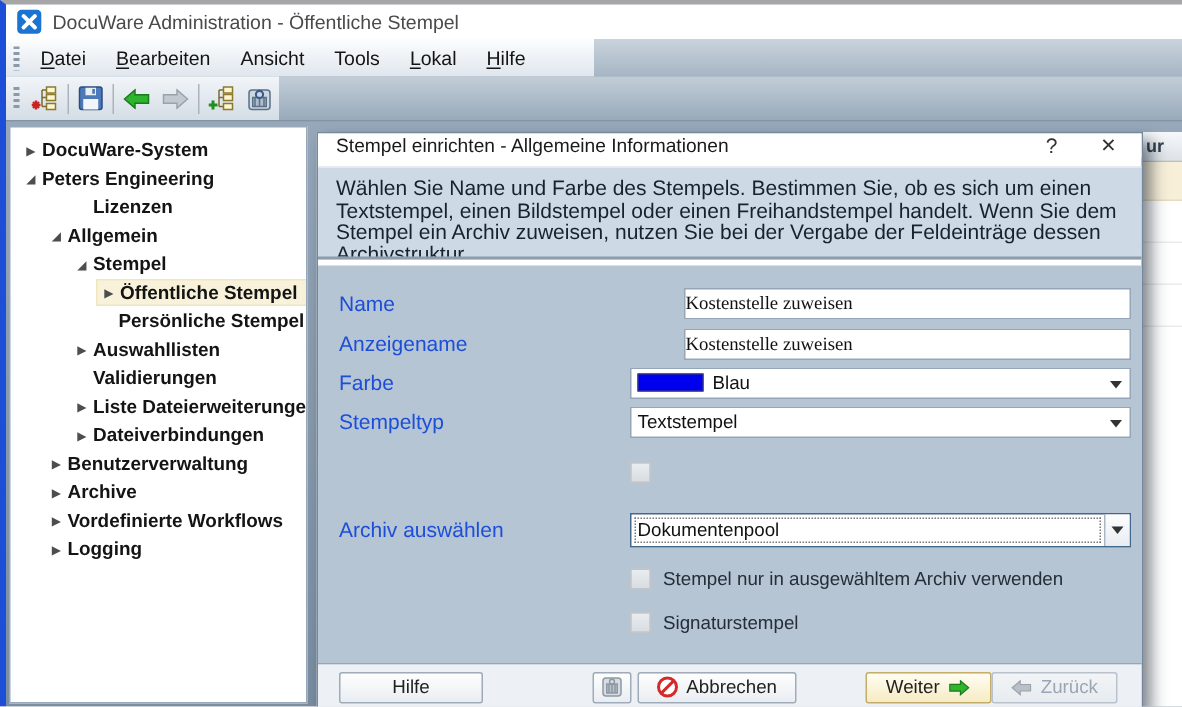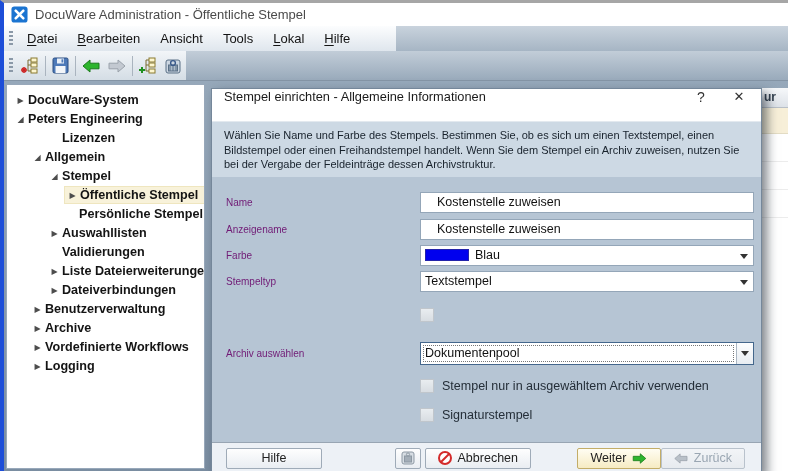--- a/index.html
+++ b/index.html
@@ -43,26 +43,26 @@
   .bg-th { height:20px; background:linear-gradient(#f6f8fa,#dde2e8); border-bottom:1px solid #b8bfc7; font-weight:bold; font-size:12px; color:#33404e; padding:2px 0 0 3px; }
   .bg-row-cream { height:26px; background:#f7efd8; border-bottom:1px solid #e3dcc4; }
   .bg-row { height:28px; background:#fff; border-bottom:1px solid #ececec; }
 
   
   .dialog { position:absolute; left:207px; top:7px; width:551px; height:386px; background:#fff; border:1px solid #75879a; box-shadow:5px 5px 10px rgba(20,30,40,.55); }
   .dlg-tb { position:absolute; left:0; top:0; width:100%; height:16px; background:#fff; display:flex; align-items:flex-start; padding:0 10px 0 12px; }
   .dlg-title { font-size:12.8px; color:#1a1a1a; flex:1 1 auto; white-space:nowrap; }
   .dlg-help,.dlg-close { flex:0 0 auto; width:24px; text-align:center; color:#333; font-size:14px; cursor:default; }
   .dlg-close { margin-left:14px; font-size:13px; }
-  .dlg-desc { position:absolute; left:0; top:32px; width:100%; height:62px; background:#cdd9e4; border-top:1px solid #e3e9ef; border-bottom:2px solid #8d9dae; padding:6px 12px 0 12px; font-size:11px; line-height:14.5px; color:#18222c; overflow:hidden; }
+  .dlg-desc { position:absolute; left:0; top:22px; width:100%; height:62px; background:#cdd9e4; border-top:1px solid #e3e9ef; border-bottom:2px solid #8d9dae; padding:6px 12px 0 12px; font-size:14px; line-height:14.5px; color:#18222c; overflow:hidden; }
   .dlg-body { position:absolute; left:0; top:88px; width:100%; bottom:30px; background:#b6c5d4; border-bottom:1px solid #98a5b3; }
   .frow { position:absolute; left:14px; right:7px; height:22px; display:flex; align-items:center; }
-  .flabel { width:194px; flex:0 0 auto; font-size:10px; color:#701a75; }
+  .flabel { width:194px; flex:0 0 auto; font-size:14px; color:#1d4ed8; }
   .txt,.combo { width:338px; height:21px; background:#fff; border:1px solid #94a6b8; font-size:12.5px; color:#111; }
-  .txt { padding:0 16px; font-family:Liberation Sans, sans-serif; }
+  .txt { padding:0 0; font-family:Liberation Serif, serif;margin-left:36px; }
   .combo { display:flex; align-items:center; padding-left:4px; position:relative; }
   .caret { position:absolute; right:5px; top:8px; width:0; height:0; border-left:4px solid transparent; border-right:4px solid transparent; border-top:5px solid #333; }
   .swatch { width:44px; height:12px; background:var(--swatch-blue,#0000ee); border:1px solid #2222aa; margin-right:6px; flex:0 0 auto; }
   .combo-focus { width:344px; height:23px; border:1px solid #44678c; }
   .combo-focus::before { content:""; position:absolute; left:2px; top:2px; right:19px; bottom:2px; border:1px dotted #777; }
   .arrow-seg { position:absolute; right:0; top:0; bottom:0; width:17px; border-left:1px solid #aab6c2; background:linear-gradient(#fcfdfe,#e8edf2); }
   .arrow-seg .caret { right:4px; top:8px; }
   .cb { width:14px; height:14px; background:linear-gradient(#e9edf0,#d8dde2); border:1px solid #c0c6cc; margin-right:8px; flex:0 0 auto; }
   .cbl { font-size:12.5px; color:#242e38; }
   .cb-indent { margin-left:194px; }

